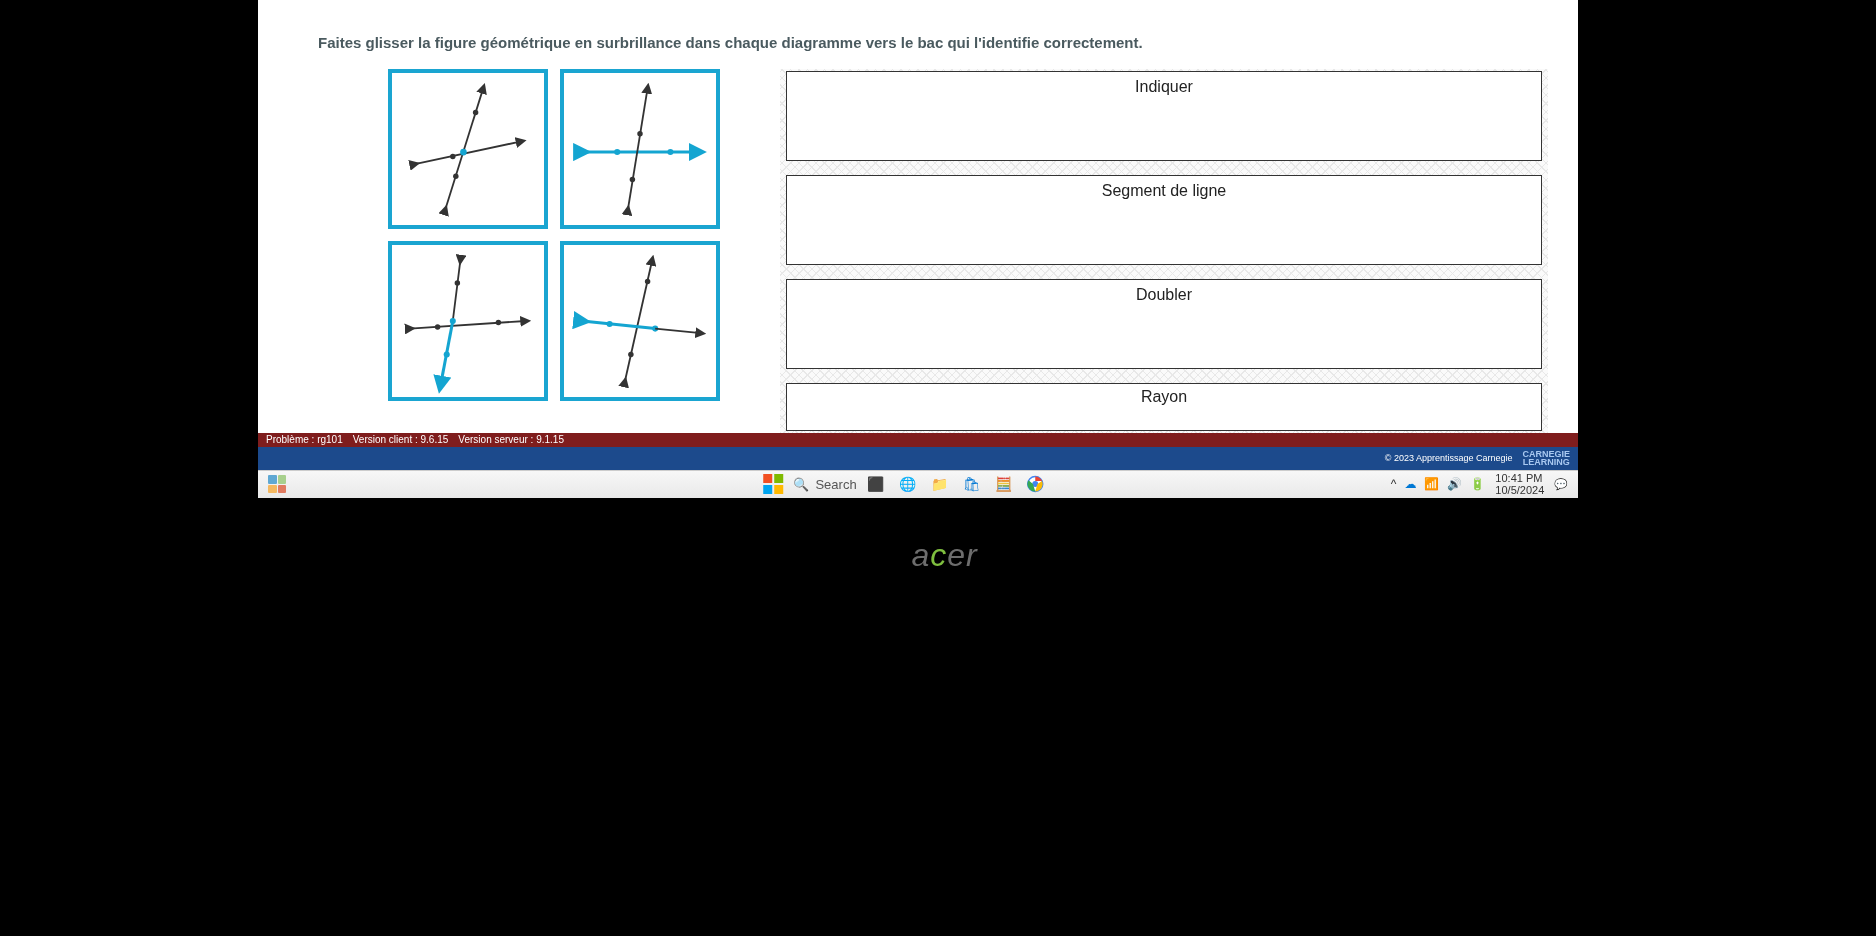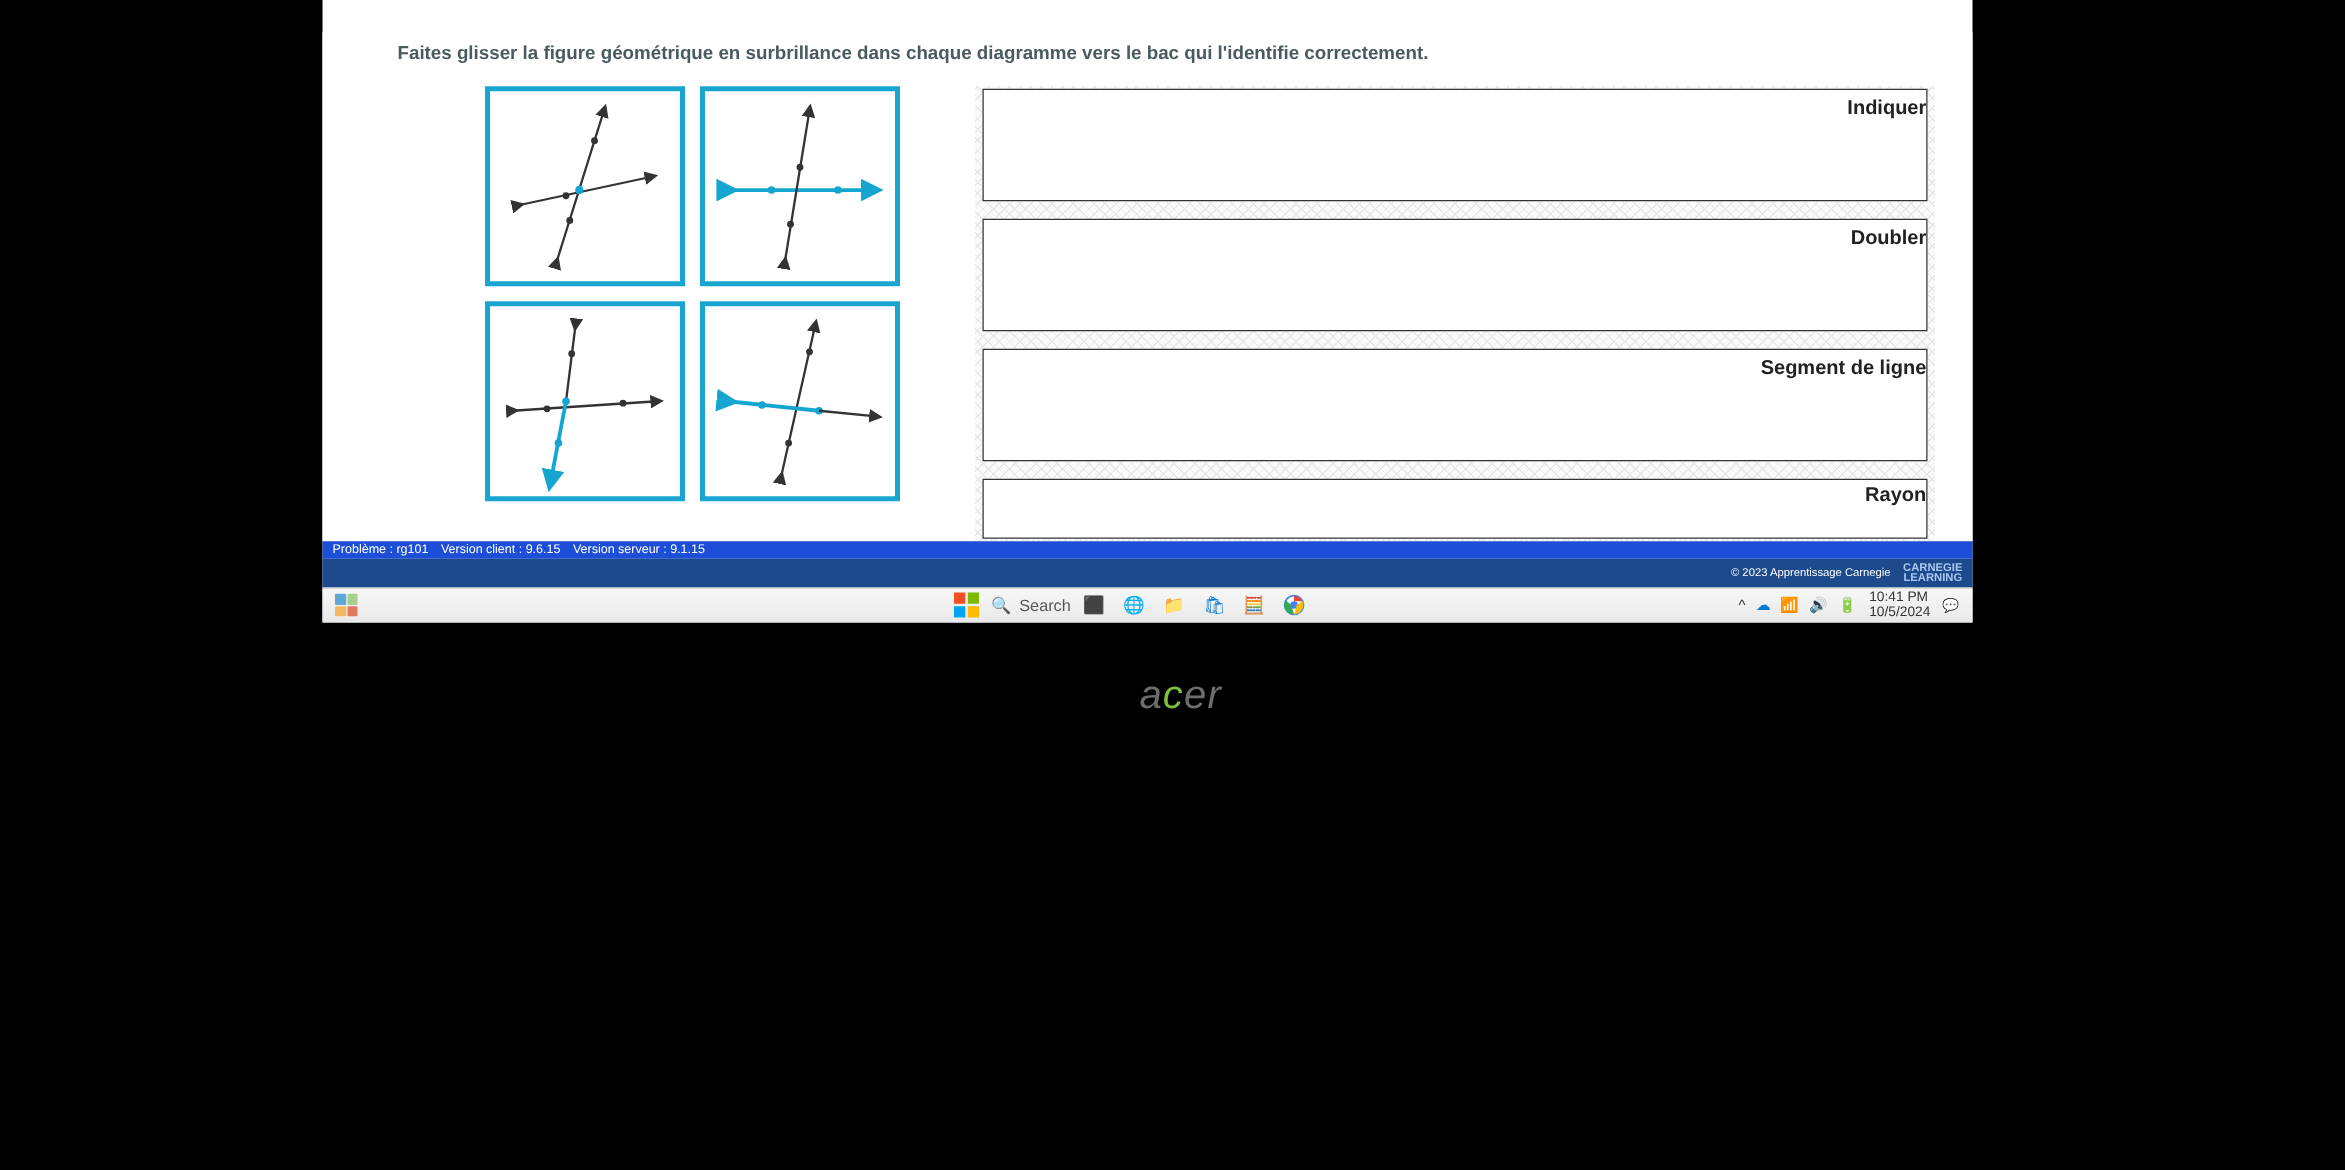--- a/index.html
+++ b/index.html
@@ -62,29 +62,29 @@
     background-clip: padding-box;
     padding: 2px 6px;
     background-color: #fafafa;
   }
   .bin {
     border: 1px solid #333;
     background: #fff;
     height: 90px;
     display: flex;
     flex-direction: column;
-    align-items: flex-end;
+    align-items: center;
     padding-top: 6px;
-    font-weight: 700;
+    font-weight: 400;
     font-size: 16px;
     color: #222;
   }
   .bin.short { height: 48px; padding-top: 4px;}
   .status-bar {
-    background: #1d4ed8;
+    background: #7f1d1d;
     height: 18px;
     display: flex;
     align-items: center;
     gap: 10px;
     padding: 0 8px;
   }
   .status-bar span { color: #fff; font-size: 10px; }
   .footer-bar {
     background: #1c4a8c;
     height: 30px;
@@ -228,24 +228,24 @@
           </svg>
         </div>
 
       </div>
 
       <div class="bins">
         <div class="bin">
             <span>Indiquer</span>
           </div>
         <div class="bin">
-            <span>Doubler</span>
+            <span>Segment de ligne</span>
           </div>
         <div class="bin">
-            <span>Segment de ligne</span>
+            <span>Doubler</span>
           </div>
         <div class="bin short">
             <span>Rayon</span>
           </div>
       </div>
     </div>
   </div>
 
   <div class="status-bar">
     <span>Problème : rg101</span>

